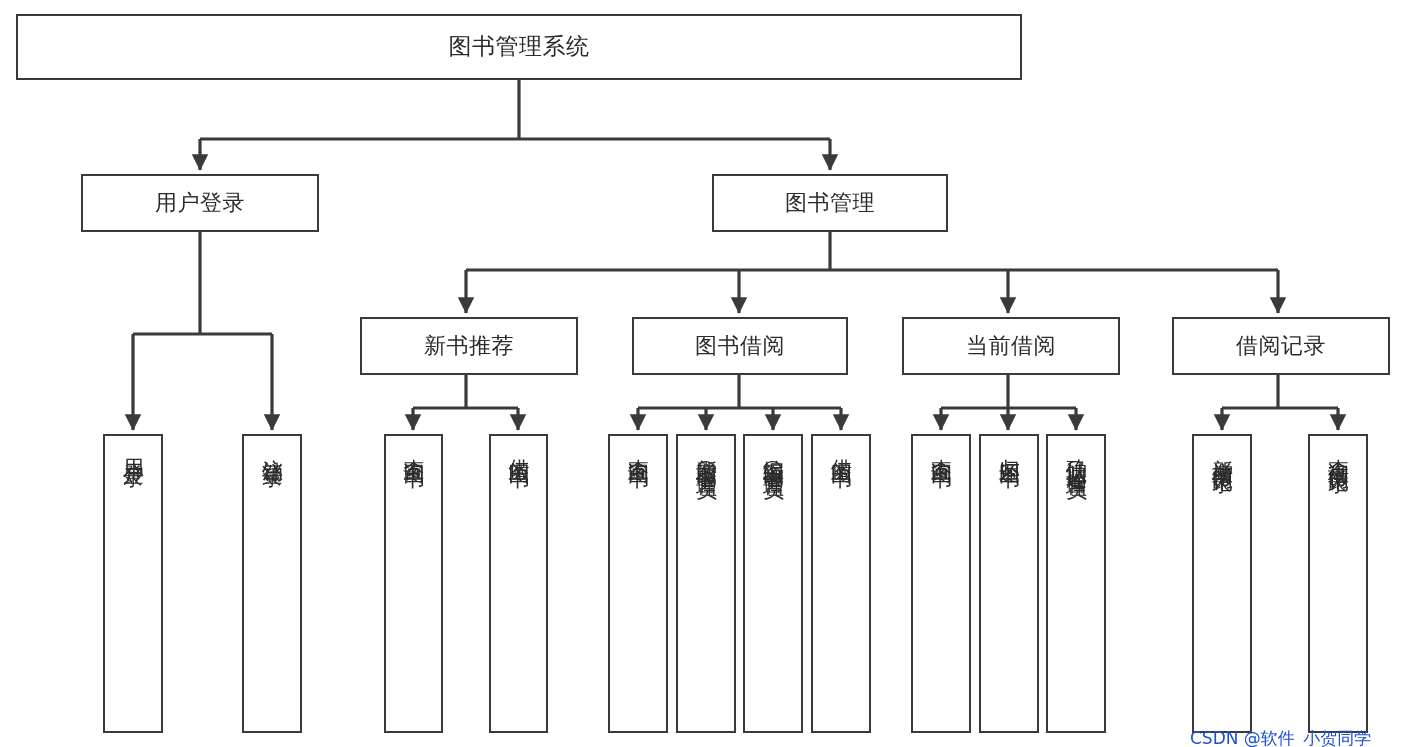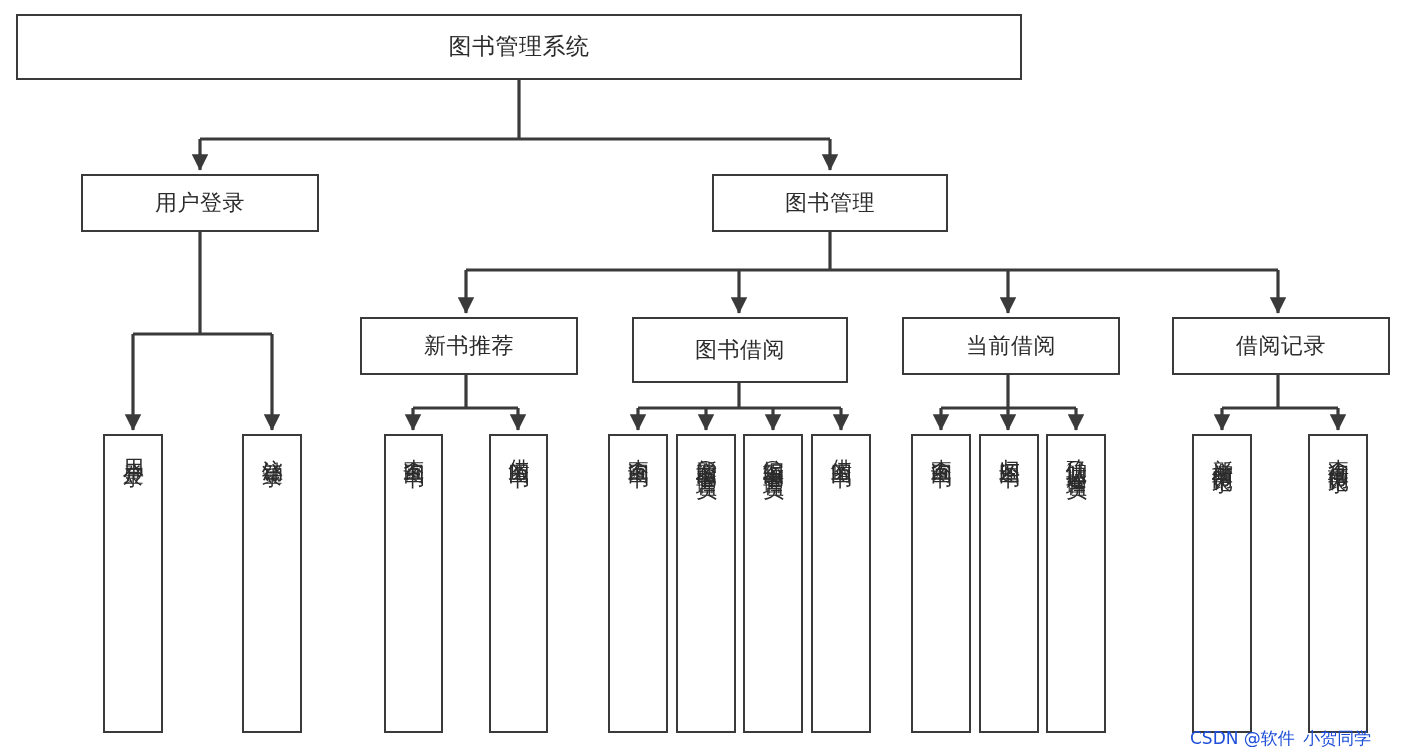--- a/index.html
+++ b/index.html
@@ -134,21 +134,21 @@
   <div class="node horiz level2" style="left:81px; top:174px; width:238px; height:58px;">
     <span class="node-label">用户登录</span>
   </div>
   <div class="node horiz level3" style="left:360px; top:317px; width:218px; height:58px;">
     <span class="node-label">新书推荐</span>
   </div>
 
   <div class="node horiz level2" style="left:712px; top:174px; width:236px; height:58px;">
     <span class="node-label">图书管理</span>
   </div>
-  <div class="node horiz level3" style="left:632px; top:317px; width:216px; height:66px;">
+  <div class="node horiz level3" style="left:632px; top:317px; width:216px; height:58px;">
     <span class="node-label">图书借阅</span>
   </div>
   <div class="node horiz level3" style="left:902px; top:317px; width:218px; height:58px;">
     <span class="node-label">当前借阅</span>
   </div>
   <div class="node horiz level3" style="left:1172px; top:317px; width:218px; height:58px;">
     <span class="node-label">借阅记录</span>
   </div>
 
   <div class="node leaf" style="left:103px; top:434px; width:60px; height:299px;">

